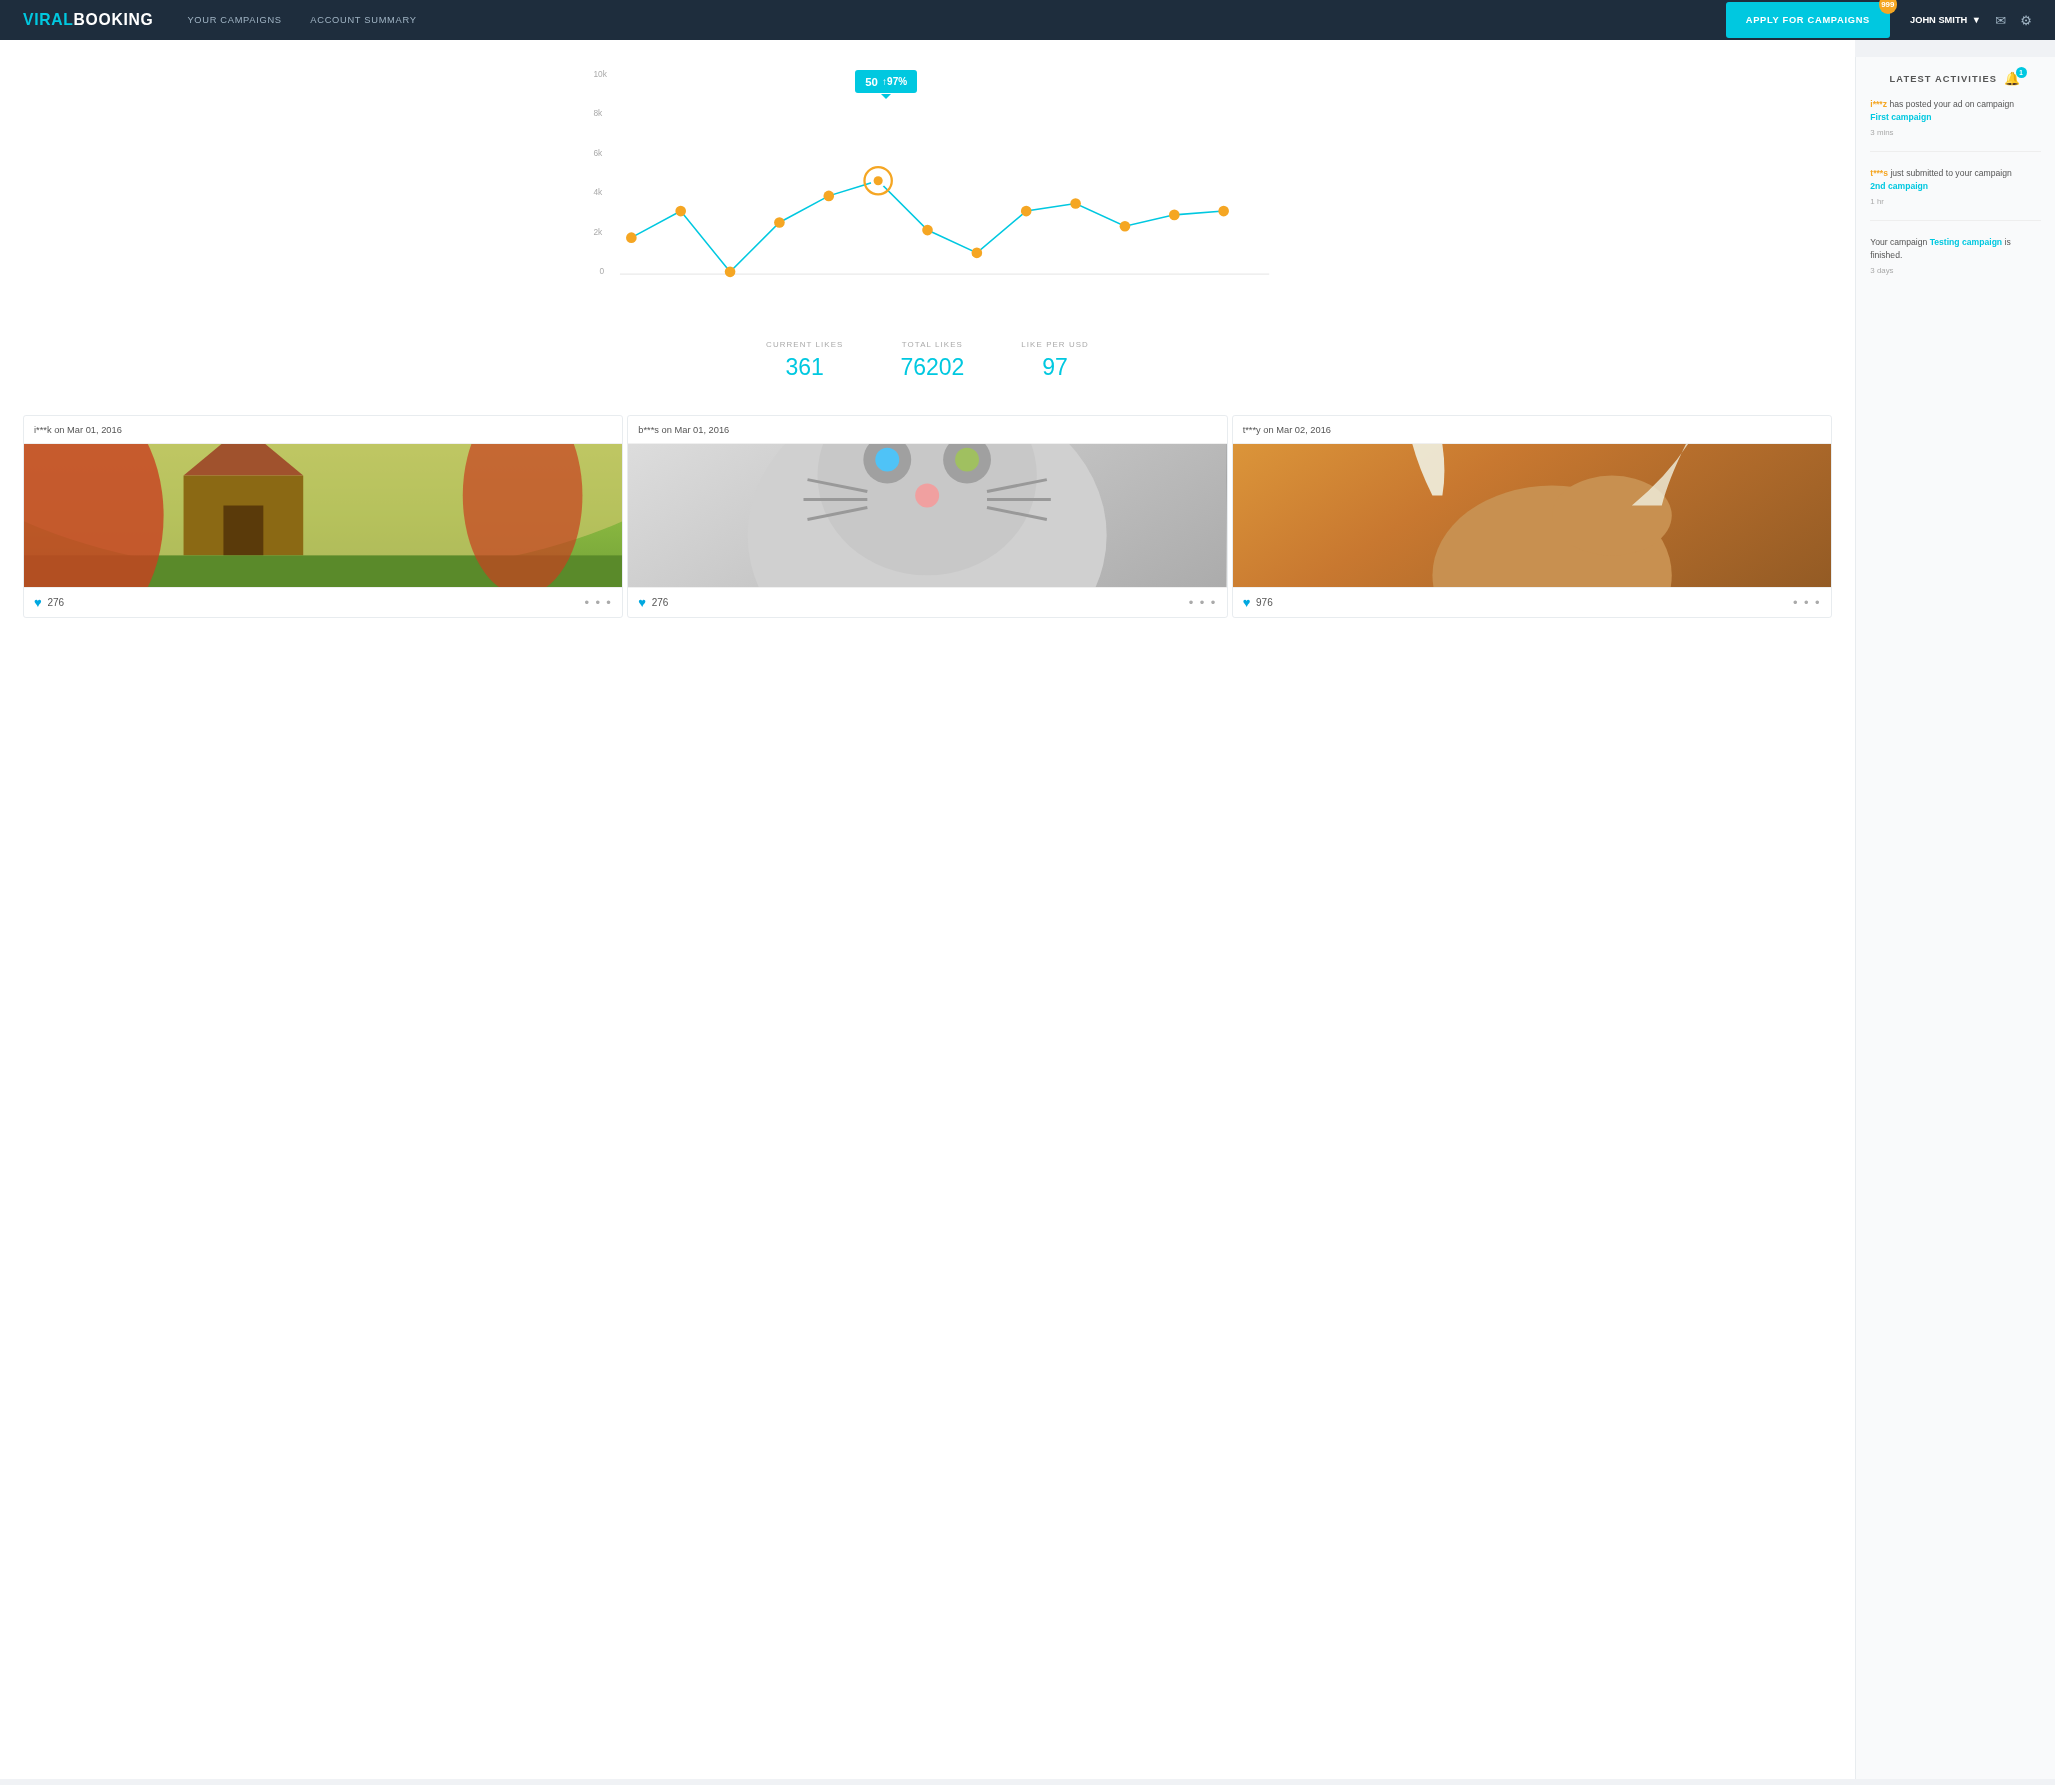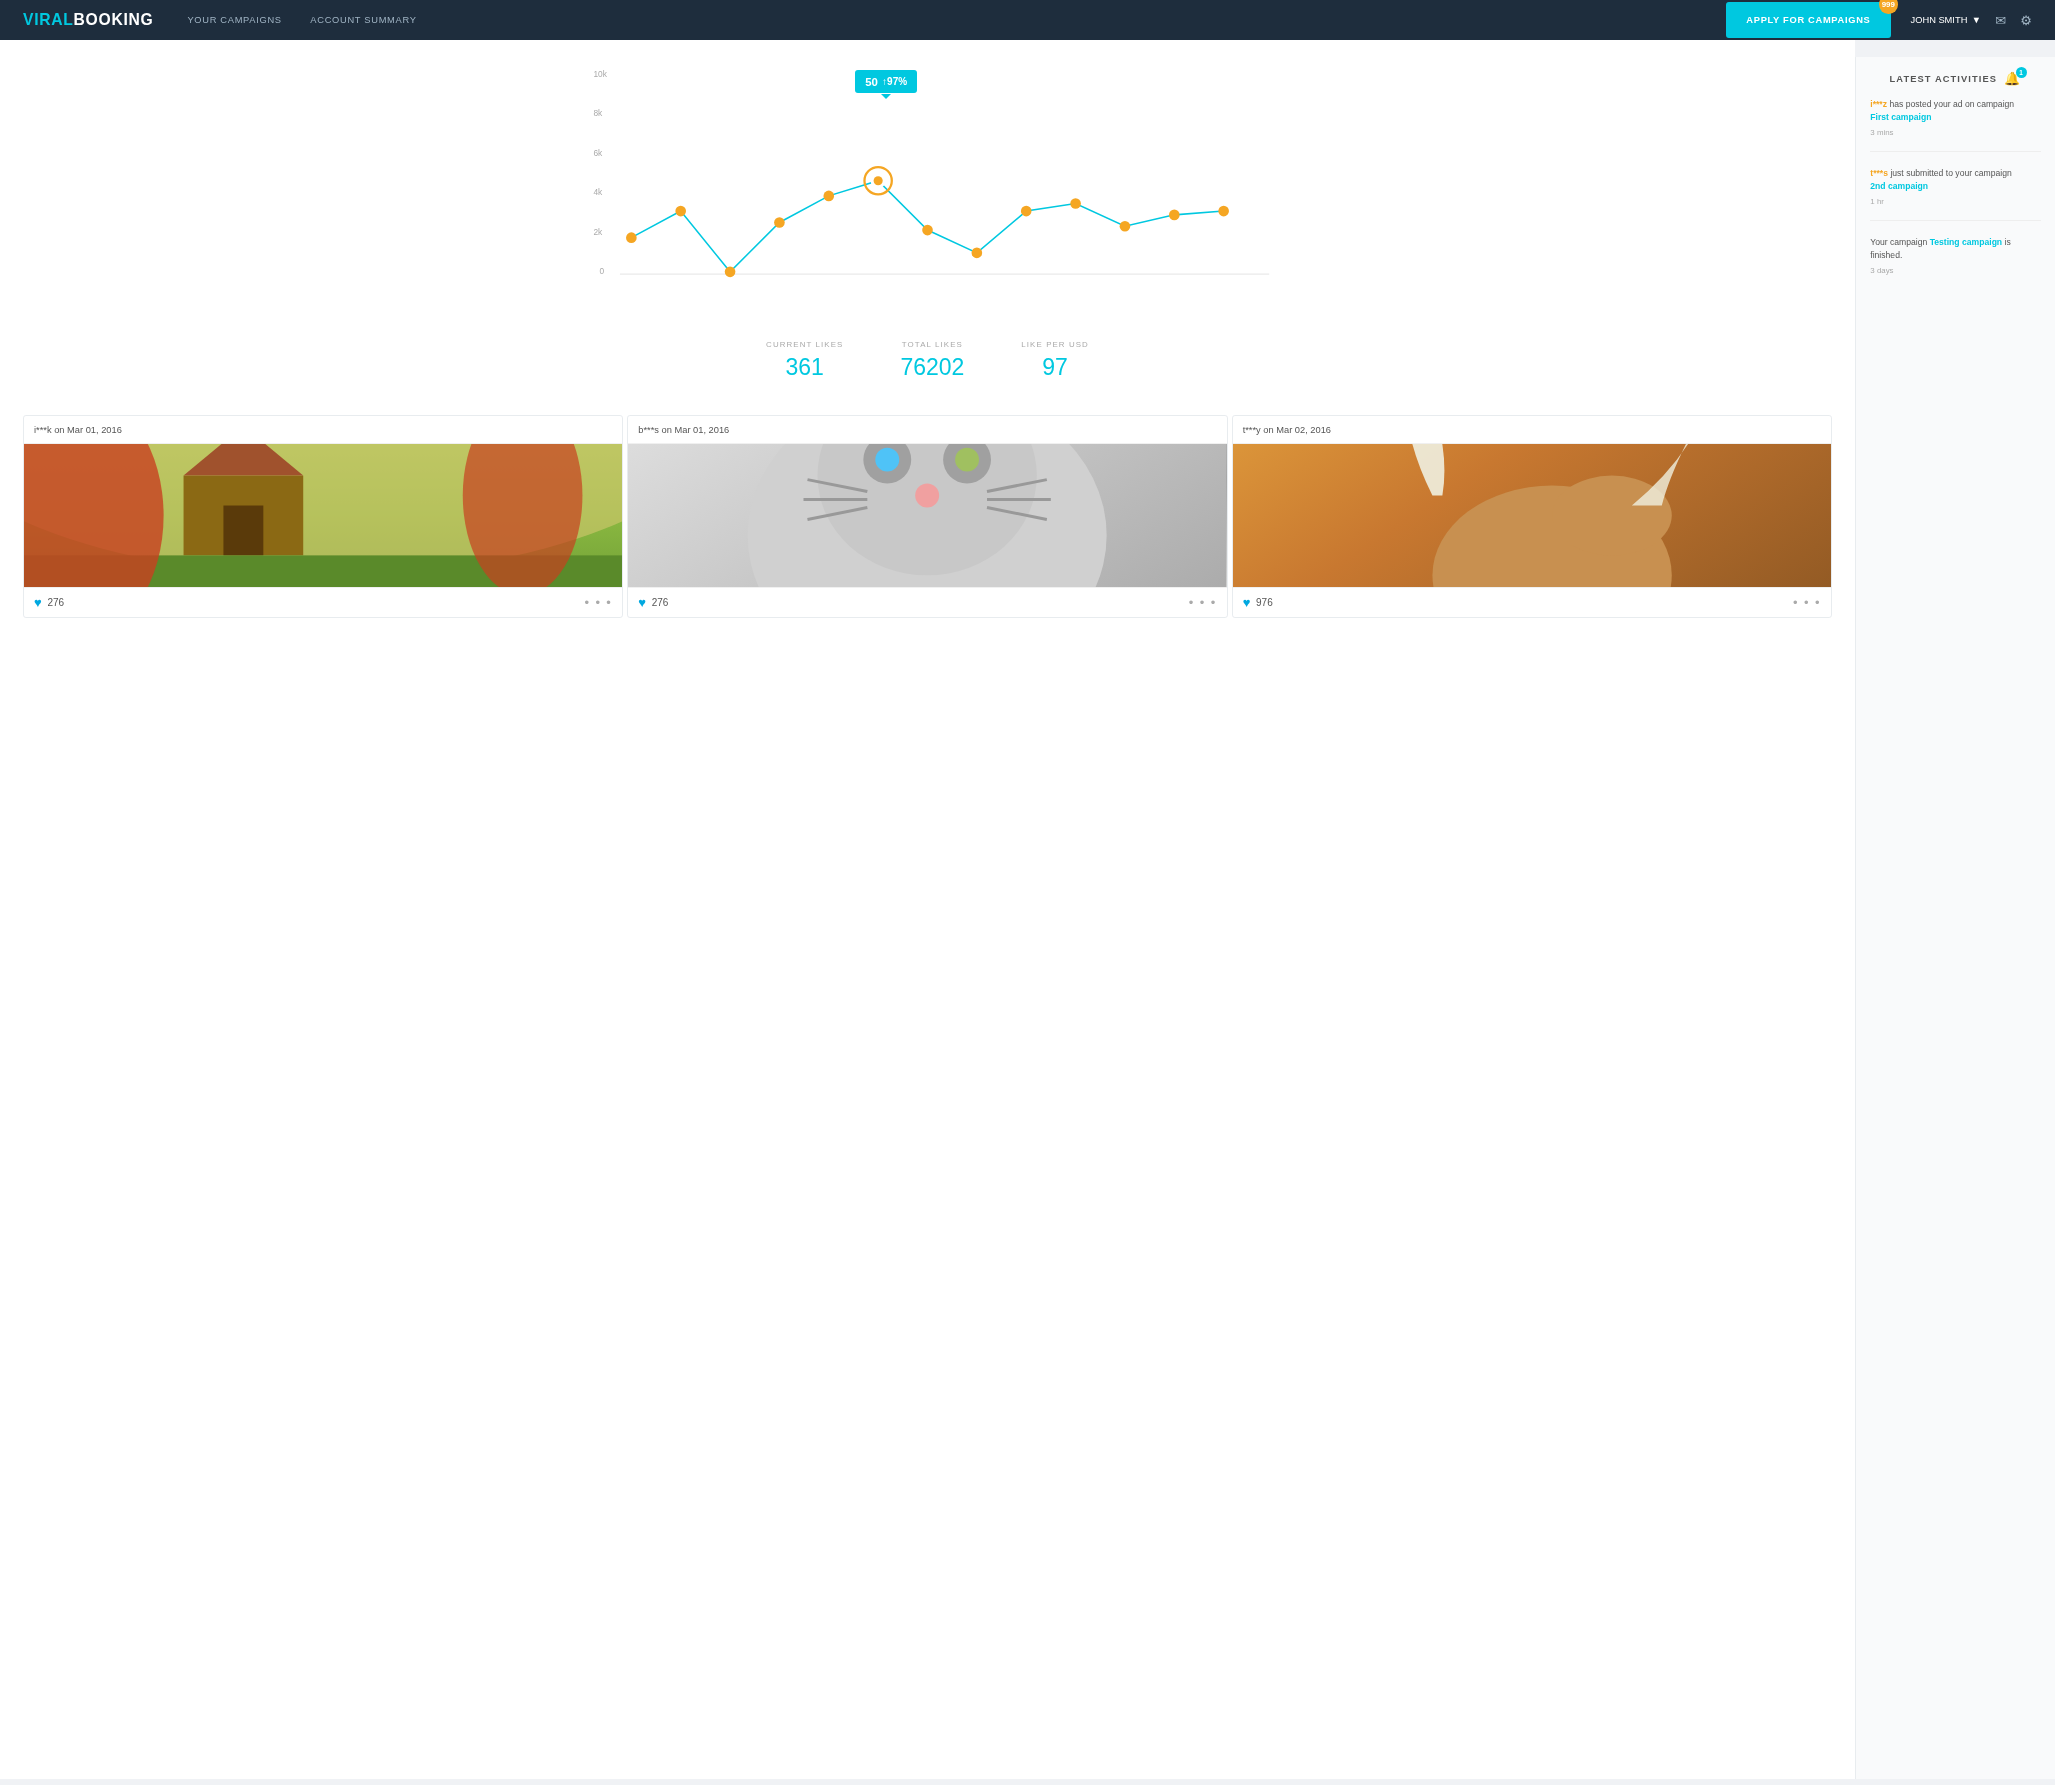--- a/index.html
+++ b/index.html
@@ -66,21 +66,21 @@
       justify-content: center;
     }
     .navbar-user {
       display: flex;
       align-items: center;
       gap: 14.3px;
     }
     .navbar-username {
       color: #fff;
       font-size: 9.3px;
-      font-weight: 400;
+      font-weight: 700;
       display: flex;
       align-items: center;
       gap: 4.3px;
       cursor: pointer;
     }
     .navbar-icon {
       color: #a0b4c4;
       font-size: 13px;
       cursor: pointer;
     }

